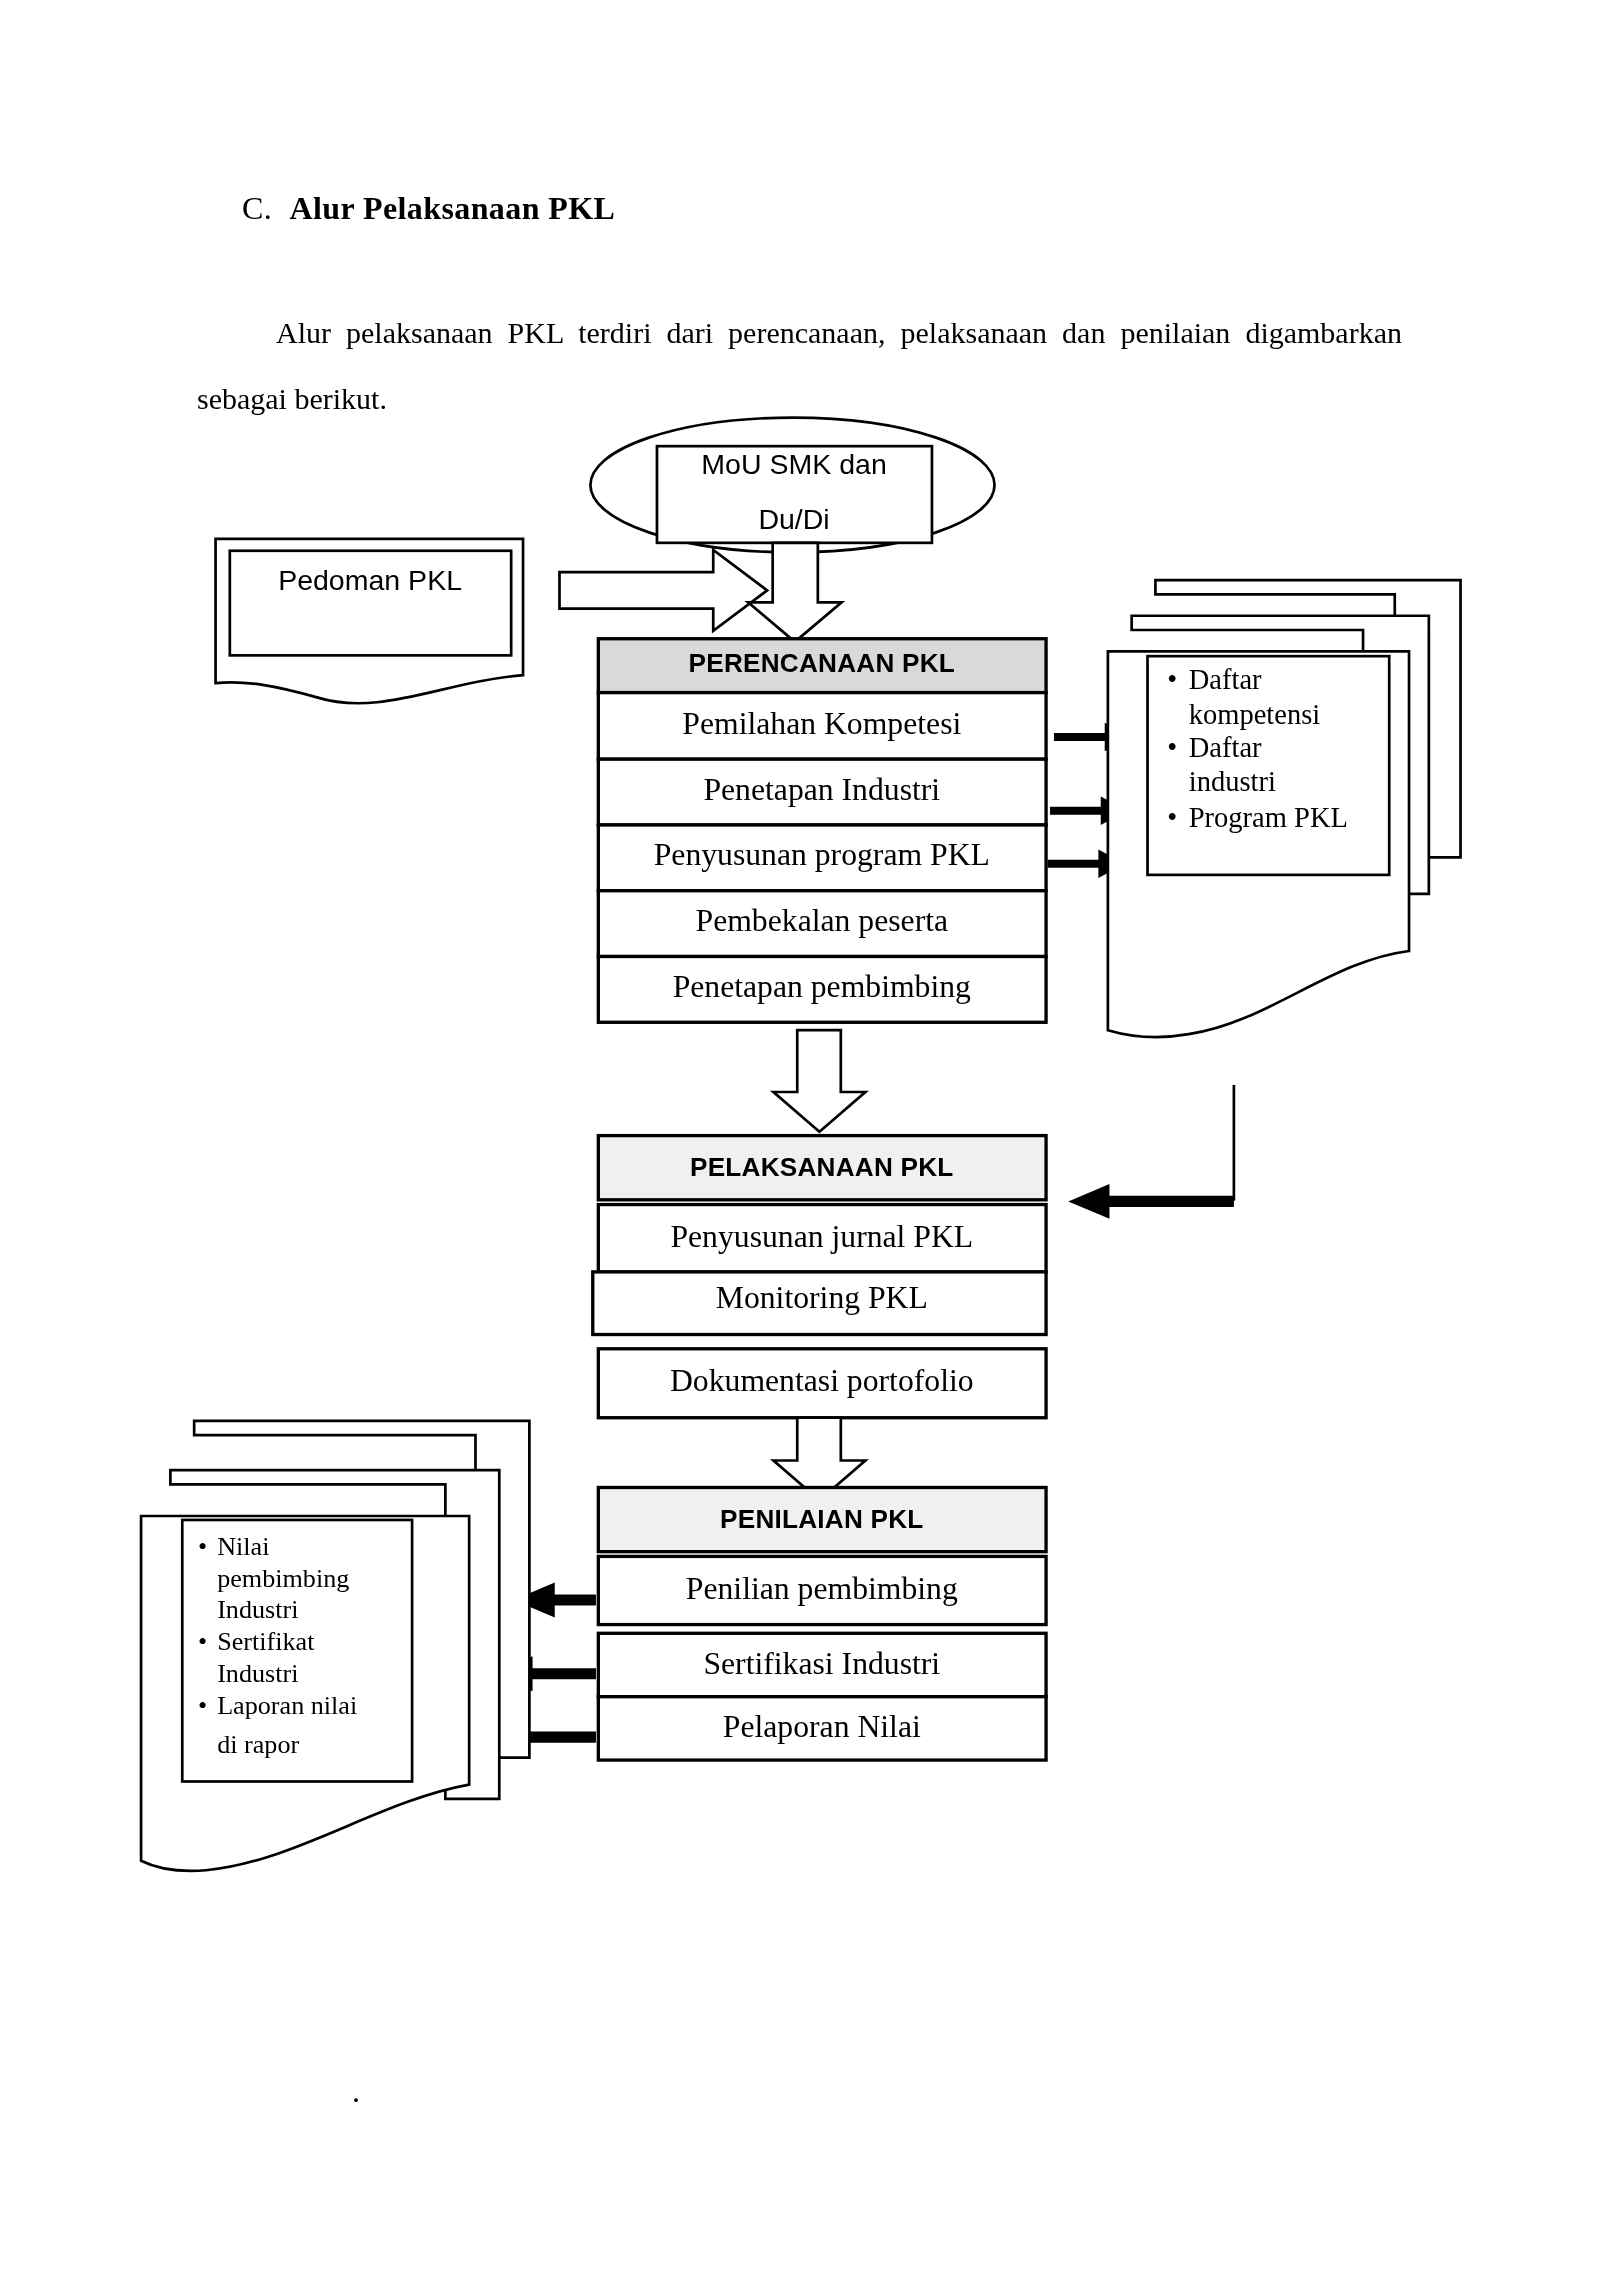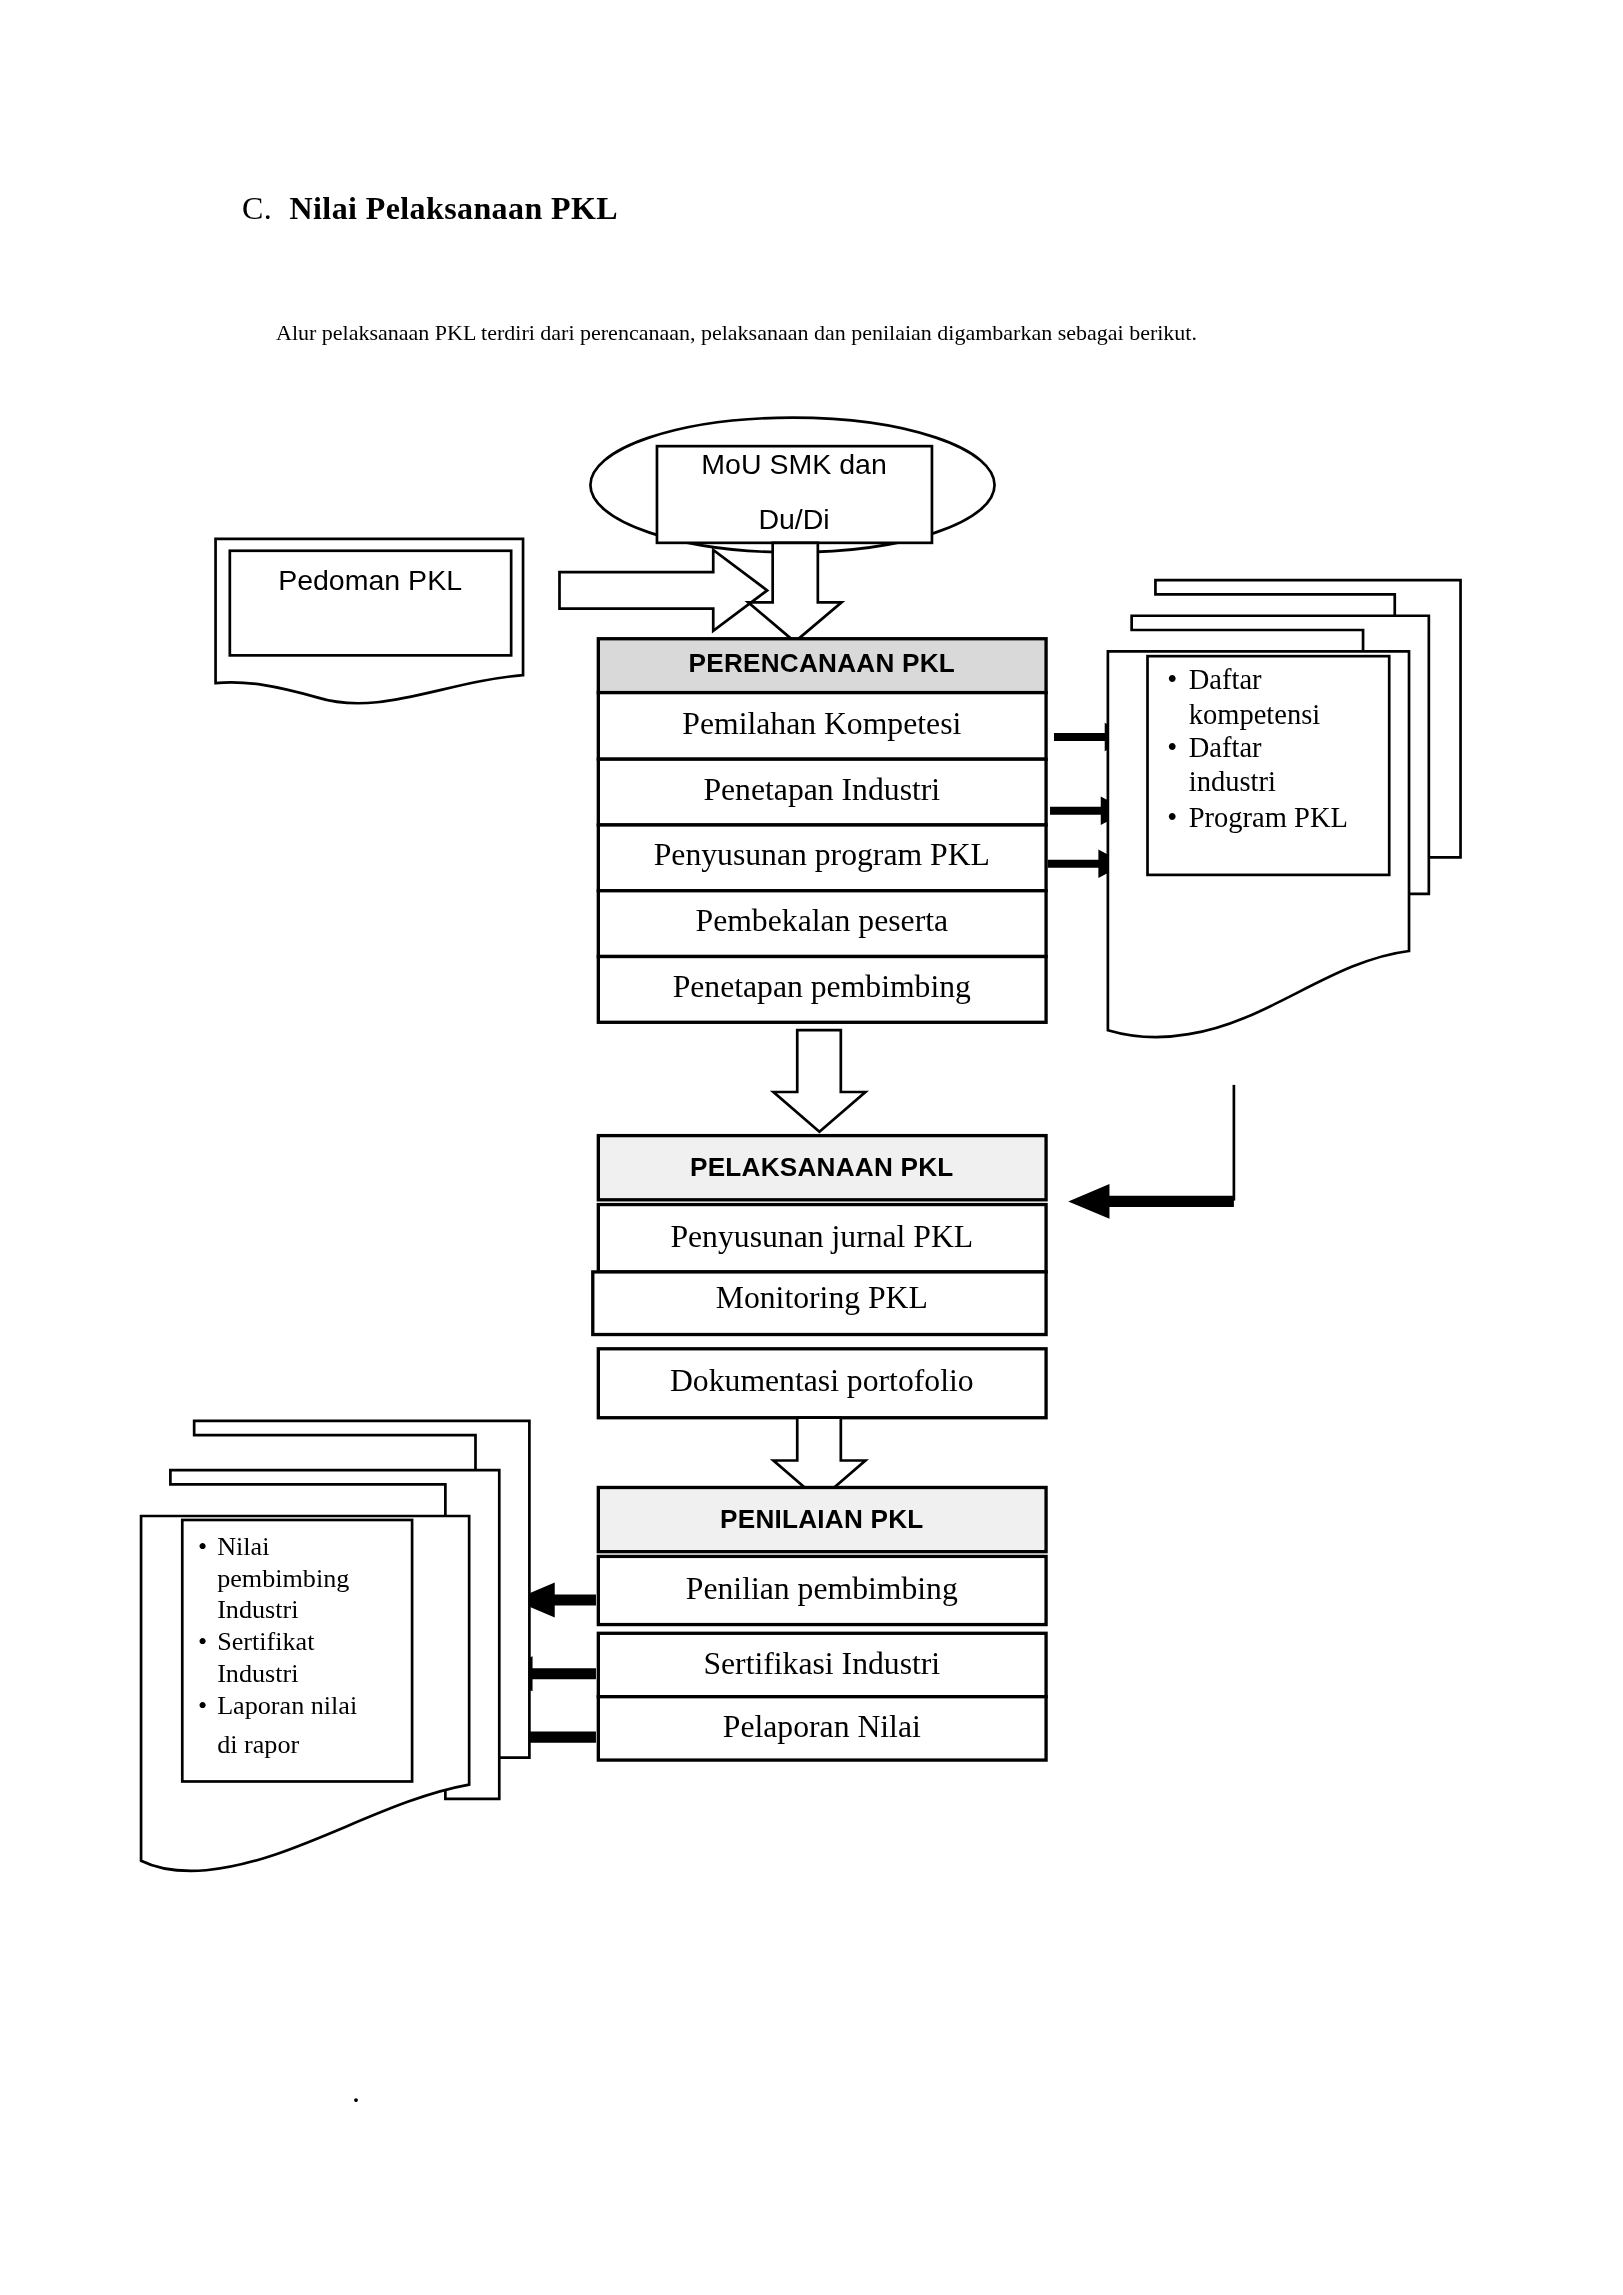--- a/index.html
+++ b/index.html
@@ -4,21 +4,21 @@
 <style>
   html,body{margin:0;padding:0;background:#ffffff;}
   body{width:1623px;height:2295px;position:relative;font-family:"Liberation Serif",serif;color:#000;}
   .page{position:absolute;left:0;top:0;width:1623px;height:2295px;overflow:hidden;}
 
   
   .heading{position:absolute;left:242px;top:190px;font-family:"Liberation Serif",serif;
            font-size:32px;font-weight:bold;letter-spacing:0.4px;white-space:nowrap;}
   .heading .lbl{font-weight:normal;margin-right:17.4px;}
   .para{position:absolute;left:197px;top:300px;width:1205px;font-family:"Liberation Serif",serif;
-        font-size:22px;line-height:66px;text-align:justify;}
+        font-size:30px;line-height:66px;text-align:justify;}
   .para .ind{display:inline-block;width:79px;}
   .dot-mark{position:absolute;left:352px;top:2075px;font-size:32px;line-height:1;}
 
   
   svg.diagram{position:absolute;left:0;top:0;width:1623px;height:2295px;}
   .lbl-sans{font-family:"Liberation Sans",sans-serif;font-size:36px;fill:#000;}
   .lbl-sans-b{font-family:"Liberation Sans",sans-serif;font-size:33px;font-weight:bold;fill:#000;
               letter-spacing:.3px;}
   .lbl-serif{font-family:"Liberation Serif",serif;font-size:40px;fill:#000;}
   .lbl-serif-sm{font-family:"Liberation Serif",serif;font-size:36px;fill:#000;}
@@ -26,21 +26,21 @@
   .st2{stroke:#000;stroke-width:3.4;fill:none;}
   .st3{stroke:#000;stroke-width:4.2;fill:none;}
   .fillw{fill:#ffffff;}
 </style>
 </head>
 <body>
 
 <div class="page">
 
   <div class="heading">
-    <span class="lbl">C.</span><span>Nilai  Pelaksanaan PKL</span>
+    <span class="lbl">C.</span><span>Alur  Pelaksanaan PKL</span>
   </div>
 
   <div class="para"><span class="ind"></span><span>Alur pelaksanaan PKL terdiri dari perencanaan, pelaksanaan dan penilaian digambarkan sebagai berikut.</span></div>
 
   <div class="dot-mark">.</div>
 
   <svg class="diagram" viewBox="0 0 2048 2896">
 
     <g>
       <path class="st2 fillw" d="M272,680 L660,680 L660,852 C560,860 480,905 400,880 C350,866 310,858 272,862 Z"></path>

